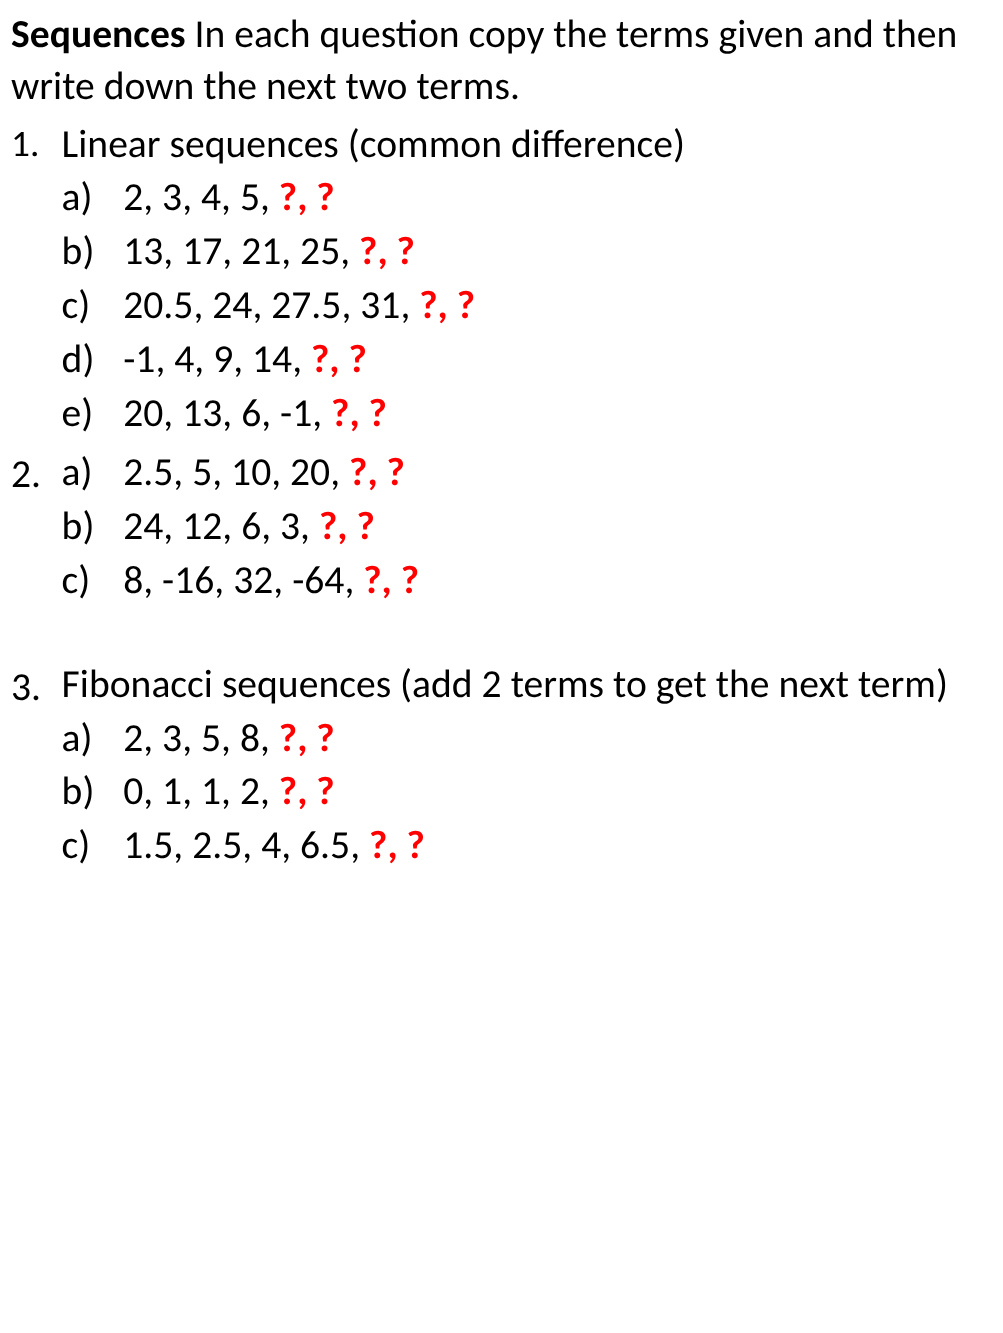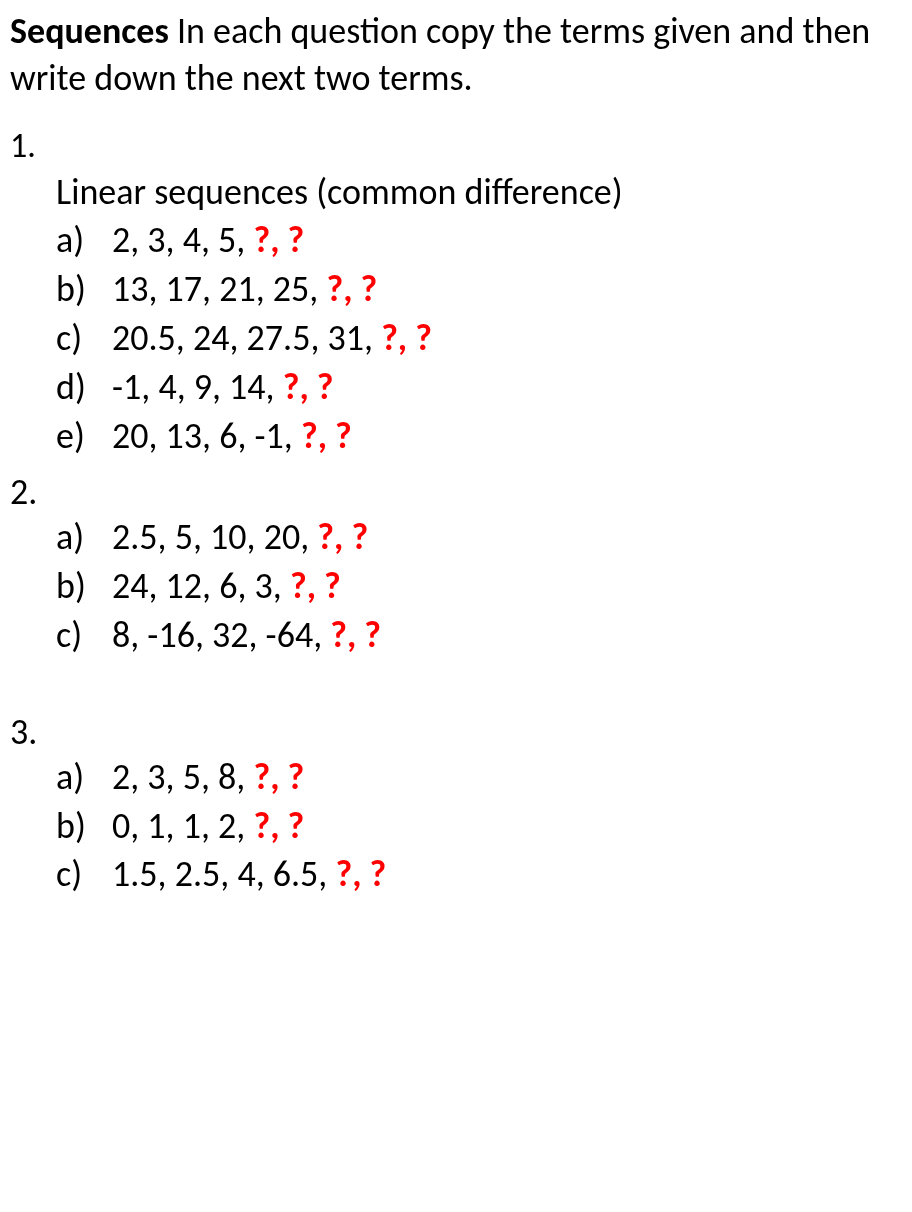--- a/index.html
+++ b/index.html
@@ -10,41 +10,40 @@
     body {
       font-family: Calibri, 'Segoe UI', Arial, sans-serif;
       font-size: 36px;
       color: #000;
       background: #fff;
       width: 912px;
       padding: 8px 10px;
       line-height: 1.3;
     }
     .intro {
-      margin-bottom: 20px;
+      margin-bottom: 6px;
     }
     .intro .bold {
       font-weight: bold;
     }
     .section {
       display: flex;
       align-items: flex-start;
       margin-bottom: 6px;
     }
     .section-num {
       width: 46px;
       flex-shrink: 0;
       padding-top: 2px;
     }
     .section-num.n1 {
       font-size: 34px;
     }
     .section-body {
       flex: 1;
-      margin-top: 47px;
     }
     .section-title {
       margin-bottom: 2px;
     }
     .item {
       display: flex;
       margin-bottom: 2px;
     }
     .item-letter {
       width: 56px;
@@ -111,20 +110,21 @@
       <div class="item-terms"><span>8, -16, 32, -64, </span><span class="unknown">?, ?</span></div>
     </div>
   </div>
 </div>
 
 <div class="gap"></div>
 
 <div class="section">
   <div class="section-num">3.</div>
   <div class="section-body">
+    <div class="section-title">Fibonacci sequences (add 2 terms to get the next term)</div>
     <div class="item">
       <div class="item-letter">a)</div>
       <div class="item-terms"><span>2, 3, 5, 8, </span><span class="unknown">?, ?</span></div>
     </div>
     <div class="item">
       <div class="item-letter">b)</div>
       <div class="item-terms"><span>0, 1, 1, 2, </span><span class="unknown">?, ?</span></div>
     </div>
     <div class="item">
       <div class="item-letter">c)</div>

